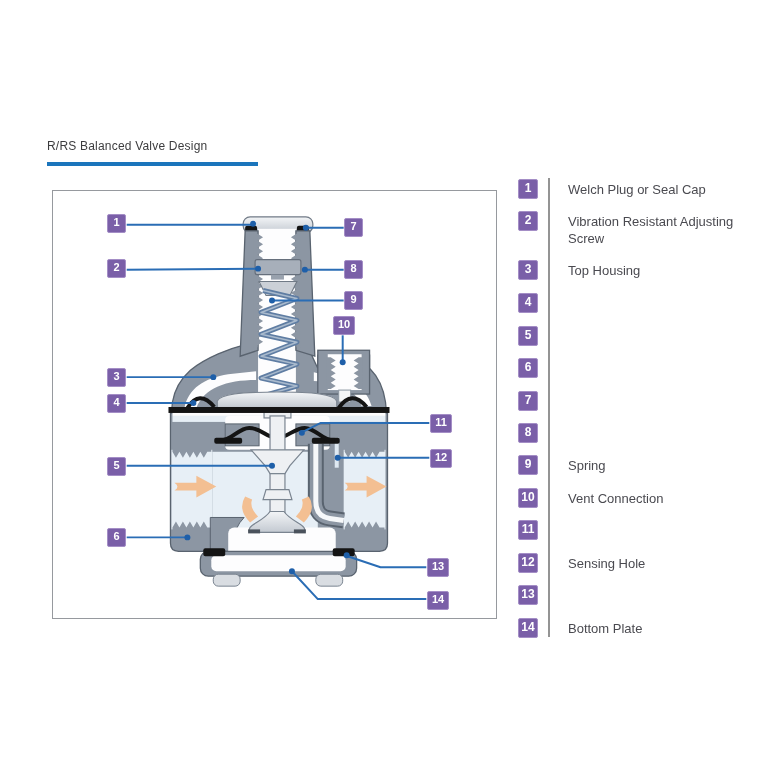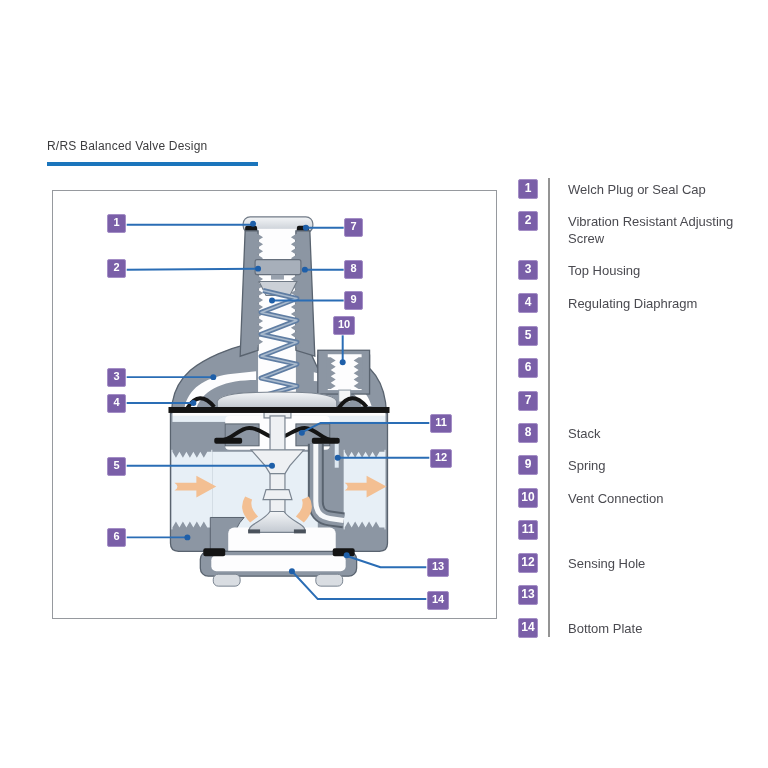--- a/index.html
+++ b/index.html
@@ -202,34 +202,32 @@
   <div class="row" style="top:211px">
     <div class="lb">2</div>
     <div class="lt">Vibration Resistant Adjusting Screw</div>
   </div>
   <div class="row" style="top:260px">
     <div class="lb">3</div>
     <div class="lt">Top Housing</div>
   </div>
   <div class="row" style="top:293px">
     <div class="lb">4</div>
-    <div class="lt">Regulating Diaphragm</div>
   </div>
   <div class="row" style="top:326px">
     <div class="lb">5</div>
   </div>
   <div class="row" style="top:358px">
     <div class="lb">6</div>
   </div>
   <div class="row" style="top:391px">
     <div class="lb">7</div>
   </div>
   <div class="row" style="top:423px">
     <div class="lb">8</div>
-    <div class="lt">Stack</div>
   </div>
   <div class="row" style="top:455px">
     <div class="lb">9</div>
     <div class="lt">Spring</div>
   </div>
   <div class="row" style="top:488px">
     <div class="lb">10</div>
     <div class="lt">Vent Connection</div>
   </div>
   <div class="row" style="top:520px">

